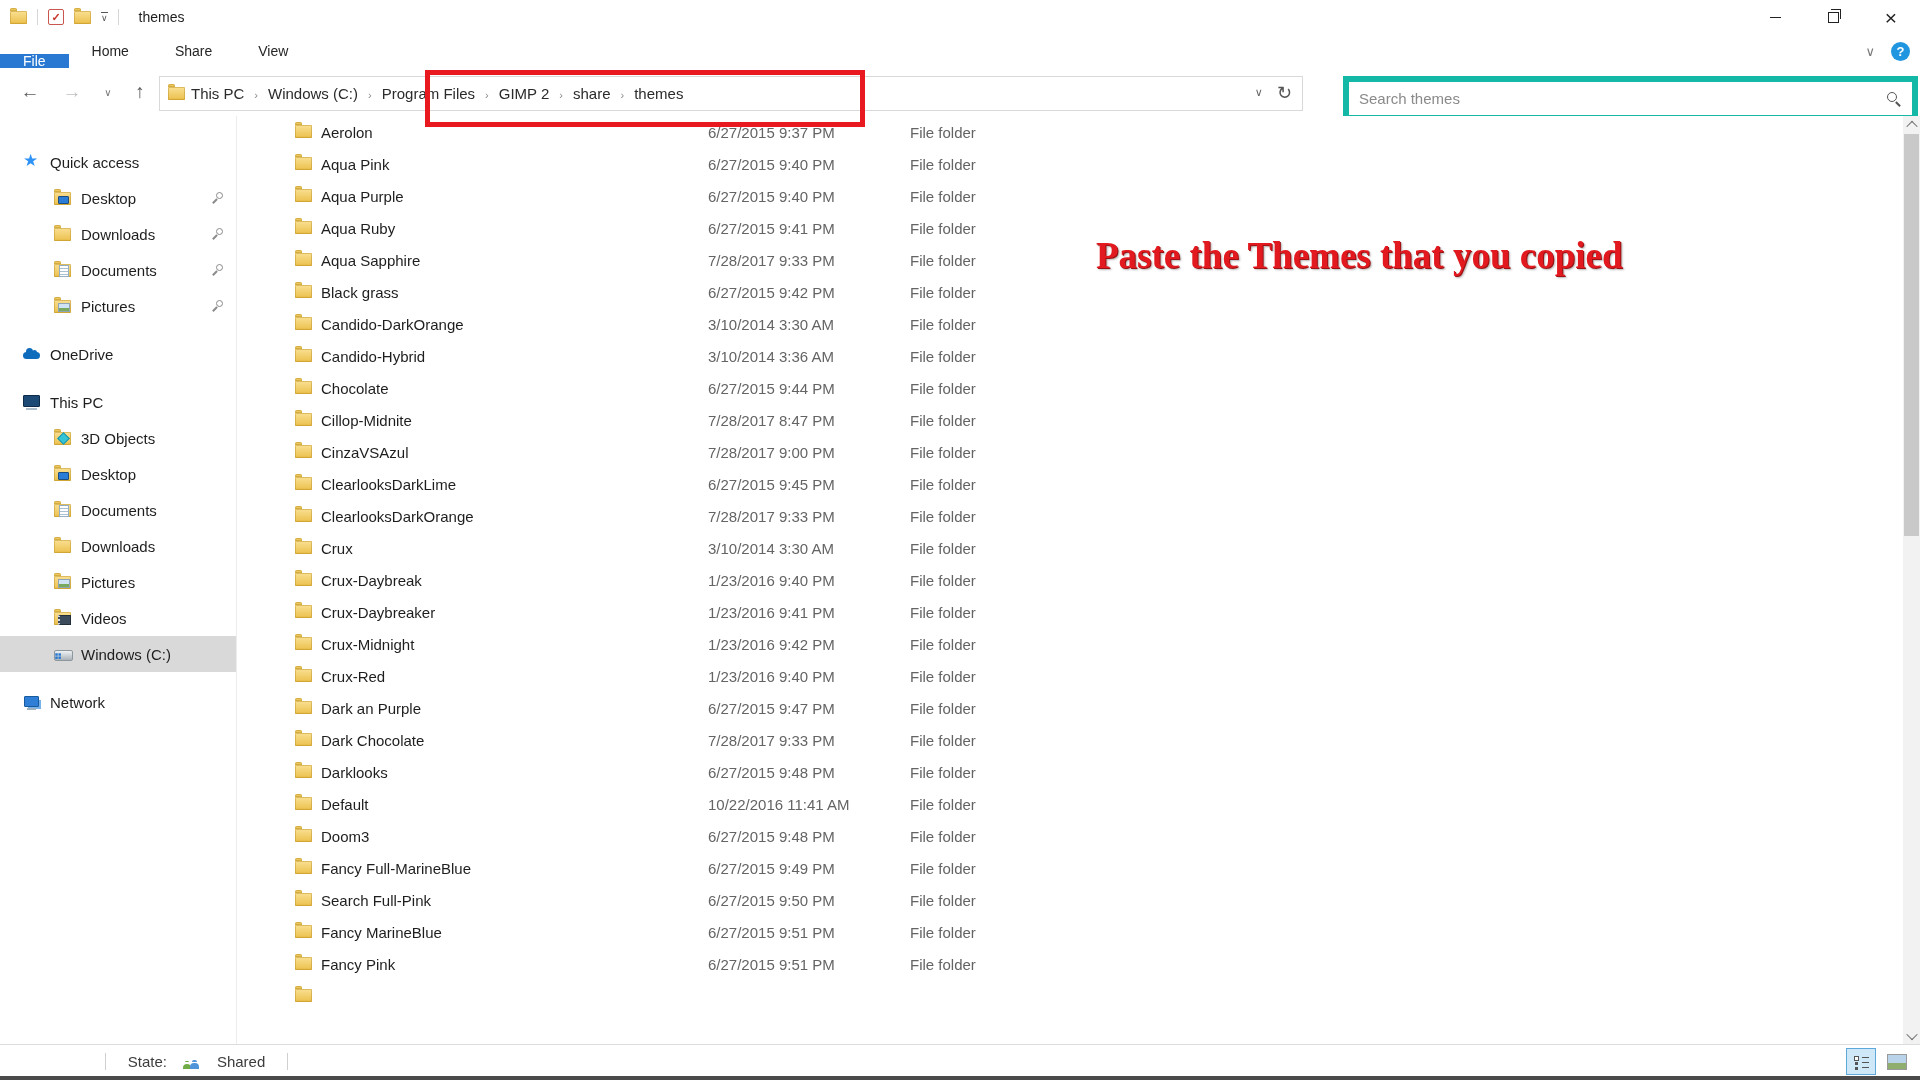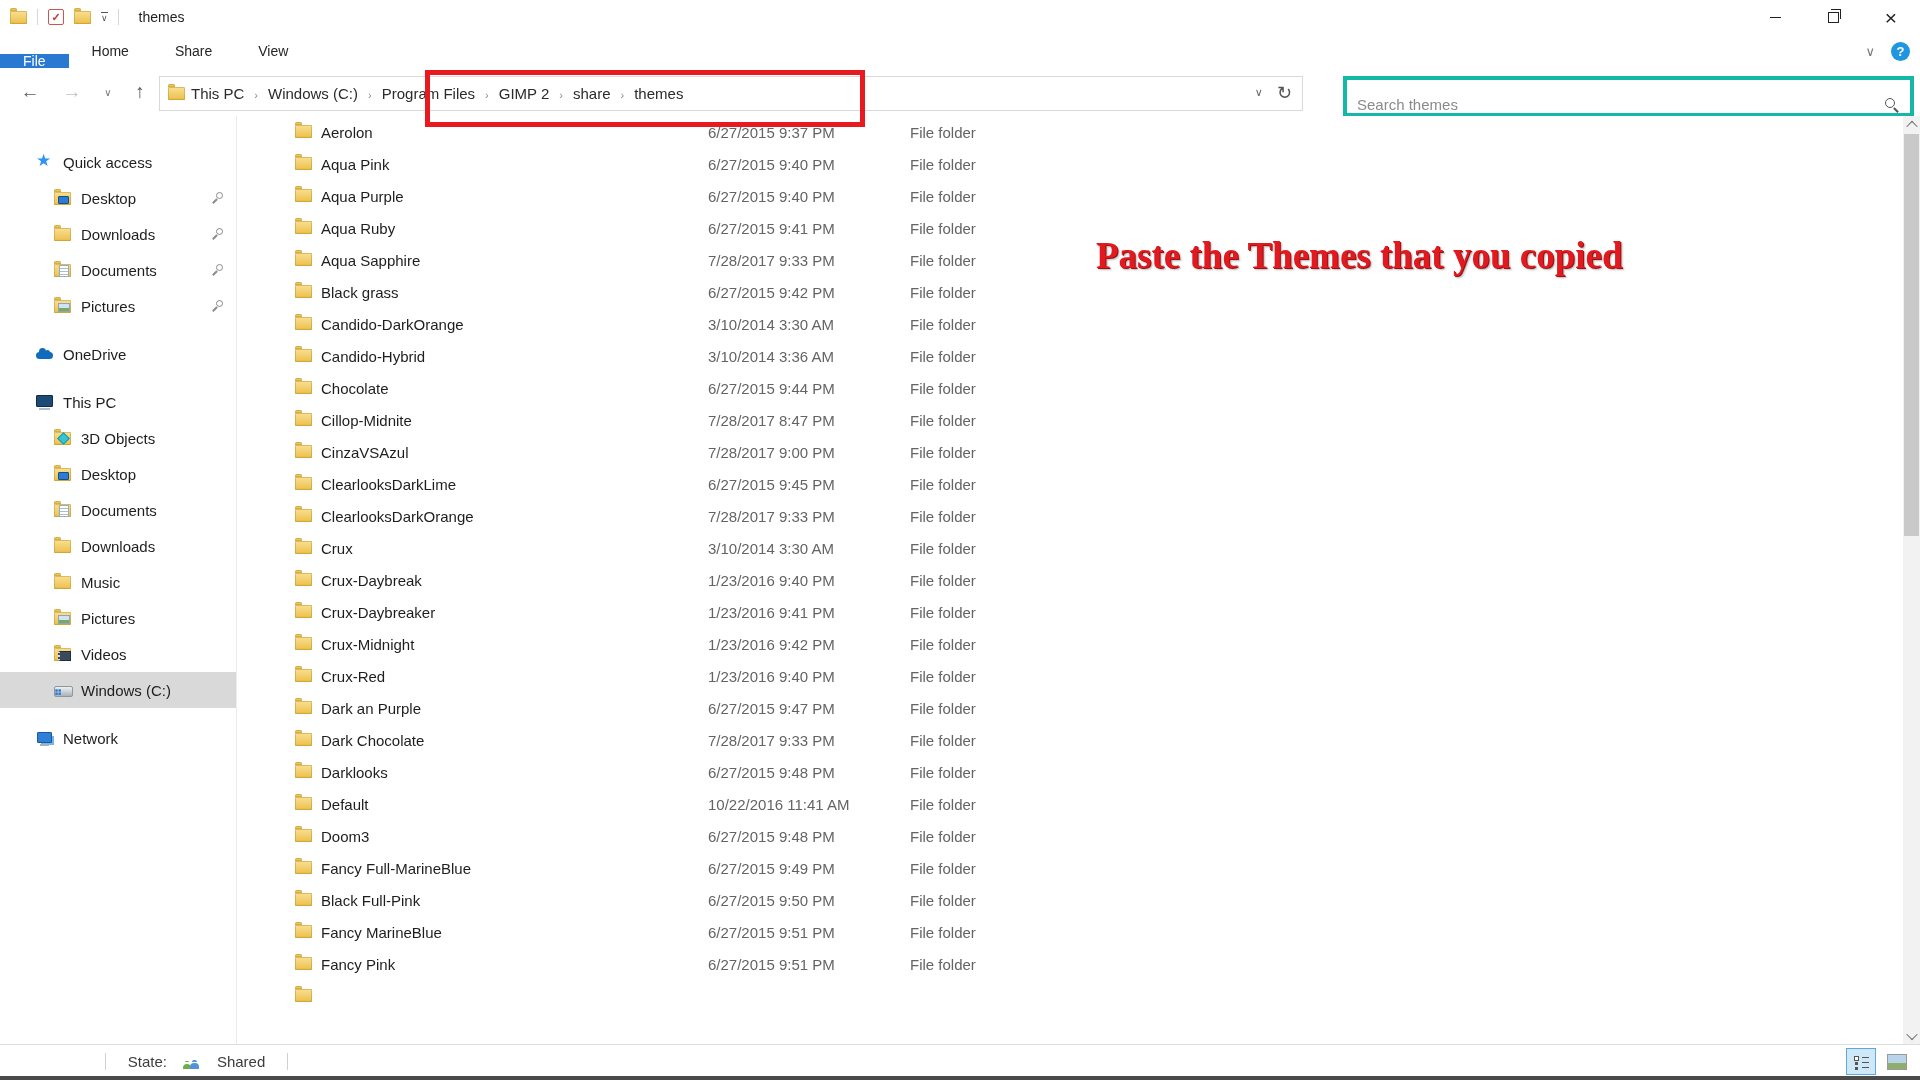--- a/index.html
+++ b/index.html
@@ -49,37 +49,37 @@
   .nav-chev{font-size:10px;color:#777;}
   #addressbar{position:absolute;left:159px;top:8px;width:1142px;height:33px;background:#fff;
               border:1px solid #d9d9d9;display:flex;align-items:center;font-size:15px;color:#2b2b2b;}
   .addr-folder{margin-left:8px;}
   .crumb{padding:0 6px;white-space:nowrap;}
   .crumb-chev{color:#8a8a8a;font-size:11px;padding:0 4px;}
   .addr-right{position:absolute;right:4px;top:0;height:31px;display:flex;align-items:center;gap:14px;padding-right:6px;}
   .addr-chev{font-size:11px;color:#666;}
   .refresh-glyph{font-size:18px;color:#555;}
   #searchbox{position:absolute;left:1343px;top:8px;width:563px;height:33px;background:#fff;
-             border:4px solid #14b8a6;display:flex;align-items:flex-end;}
+             border:6px solid #14b8a6;display:flex;align-items:center;}
   #searchbox input{flex:1;border:none;outline:none;font-size:15px;color:#333;padding:0 10px;
                    font-family:"Liberation Sans",sans-serif;}
   #searchbox input::placeholder{color:#8a8a8a;}
   .search-glyph{position:relative;width:16px;height:16px;margin-right:10px;flex:0 0 16px;}
   .search-glyph::before{content:"";position:absolute;left:1px;top:1px;width:8px;height:8px;
                         border:1.6px solid #555;border-radius:50%;}
   .search-glyph::after{content:"";position:absolute;left:10px;top:10px;width:6px;height:1.6px;
                        background:#555;transform:rotate(45deg);transform-origin:left center;}
   #red-box{position:absolute;left:425px;top:70px;width:430px;height:47px;
            border:5px solid #e8191f;z-index:6;pointer-events:none;}
 
   
   #sidebar{position:absolute;left:0;top:116px;width:237px;height:928px;background:#fff;
            border-right:1px solid #ececec;padding-top:28px;box-sizing:border-box;overflow:hidden;}
   .side-item{height:36px;display:flex;align-items:center;font-size:15px;color:#1e1e1e;
-             padding-left:36px;position:relative;}
+             padding-left:23px;position:relative;}
   .side-item.indent1{padding-left:54px;}
   .side-item.gap{margin-top:12px;}
   .side-item.selected{background:#d9d9d9;}
   .side-item .ic{margin-right:9px;}
   .pin-icon{position:absolute;right:12px;top:12px;width:12px;height:12px;}
   .pin-icon::before{content:"";position:absolute;top:0;right:1px;width:5px;height:5px;
                     border:1.6px solid #8a8a8a;border-radius:50%;}
   .pin-icon::after{content:"";position:absolute;left:2px;bottom:0;width:1.6px;height:6px;
                    background:#8a8a8a;transform:rotate(45deg);}
 
@@ -294,27 +294,20 @@
       <span>Documents</span>
     </div>
     <div class="side-item indent1">
       <span class="ic ic-folder-download">
         <span class="folder"></span>
         <span class="ov ov-download"></span>
       </span>
       <span>Downloads</span>
     </div>
     <div class="side-item indent1">
-      <span class="ic ic-folder-music">
-        <span class="folder"></span>
-        <span class="ov ov-music"></span>
-      </span>
-      <span>Music</span>
-    </div>
-    <div class="side-item indent1">
       <span class="ic ic-folder-pictures">
         <span class="folder"></span>
         <span class="ov ov-pictures"></span>
       </span>
       <span>Pictures</span>
     </div>
     <div class="side-item indent1">
       <span class="ic ic-folder-videos">
         <span class="folder"></span>
         <span class="ov ov-videos"></span>
@@ -472,21 +465,21 @@
         <span class="cell-type">File folder</span>
       </div>
       <div class="row">
         <span class="folder"></span>
         <span class="cell-name">Fancy Full-MarineBlue</span>
         <span class="cell-date">6/27/2015 9:49 PM</span>
         <span class="cell-type">File folder</span>
       </div>
       <div class="row">
         <span class="folder"></span>
-        <span class="cell-name">Black Full-Pink</span>
+        <span class="cell-name">Search Full-Pink</span>
         <span class="cell-date">6/27/2015 9:50 PM</span>
         <span class="cell-type">File folder</span>
       </div>
       <div class="row">
         <span class="folder"></span>
         <span class="cell-name">Fancy MarineBlue</span>
         <span class="cell-date">6/27/2015 9:51 PM</span>
         <span class="cell-type">File folder</span>
       </div>
       <div class="row">

